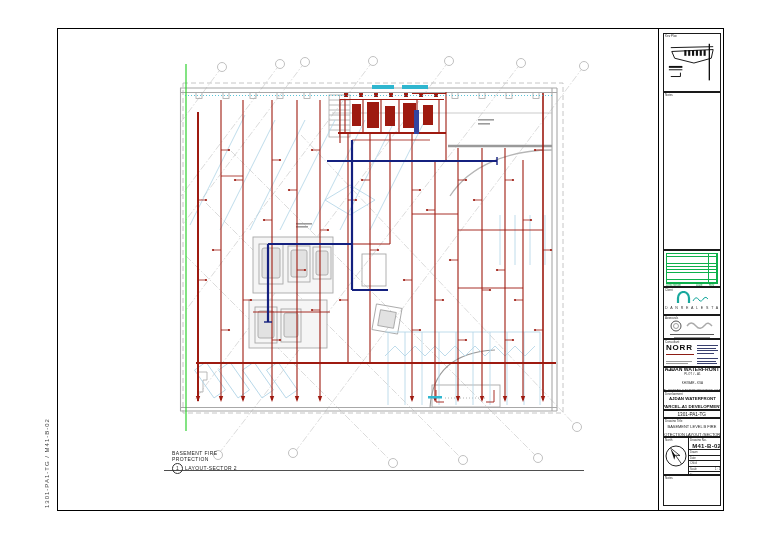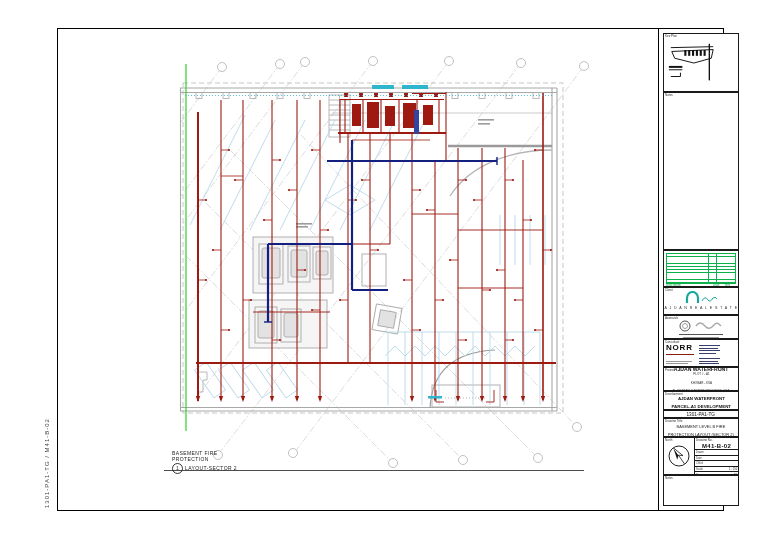--- a/index.html
+++ b/index.html
@@ -14,21 +14,21 @@
   
   .vt{left:172px;top:450px;font-size:5px;letter-spacing:.4px;color:#222;line-height:1.25;}
   .vt-row{display:flex;align-items:center;gap:2px;}
   .vt-tag{display:inline-flex;align-items:center;justify-content:center;width:9px;height:9px;
           border:1px solid #333;border-radius:50%;font-size:5px;color:#333;flex:0 0 auto;}
   
   .stamp{left:44px;top:392px;height:116px;writing-mode:vertical-rl;transform:rotate(180deg);
          font-size:6px;transform-origin:center;color:#444;}
   .stamp-inner{font-size:6px;transform:scale(.5);transform-origin:top left;letter-spacing:1px;white-space:nowrap;}
   
-  .tb{left:663px;width:76px;border:0.8px solid #1a1a1a;box-sizing:border-box;background:#fff;overflow:hidden;}
+  .tb{left:663px;width:58px;border:0.8px solid #1a1a1a;box-sizing:border-box;background:#fff;overflow:hidden;}
   .lbl{position:absolute;top:0;left:1px;font-size:6px;transform:scale(.5);transform-origin:0 0;
        color:#333;white-space:nowrap;}
   .center{display:flex;flex-direction:column;align-items:center;justify-content:center;height:100%;}
   .bars{display:flex;flex-direction:column;align-items:center;gap:2px;}
   .bar{height:1px;background:#555;}
   .bar.navy{background:#39406e;}
   .bar.lite{background:#999;}
   
   #rev-box{padding:0;}
   .rev-grid{position:absolute;left:2px;top:2px;right:2px;height:29px;border:1px solid #0db04b;

